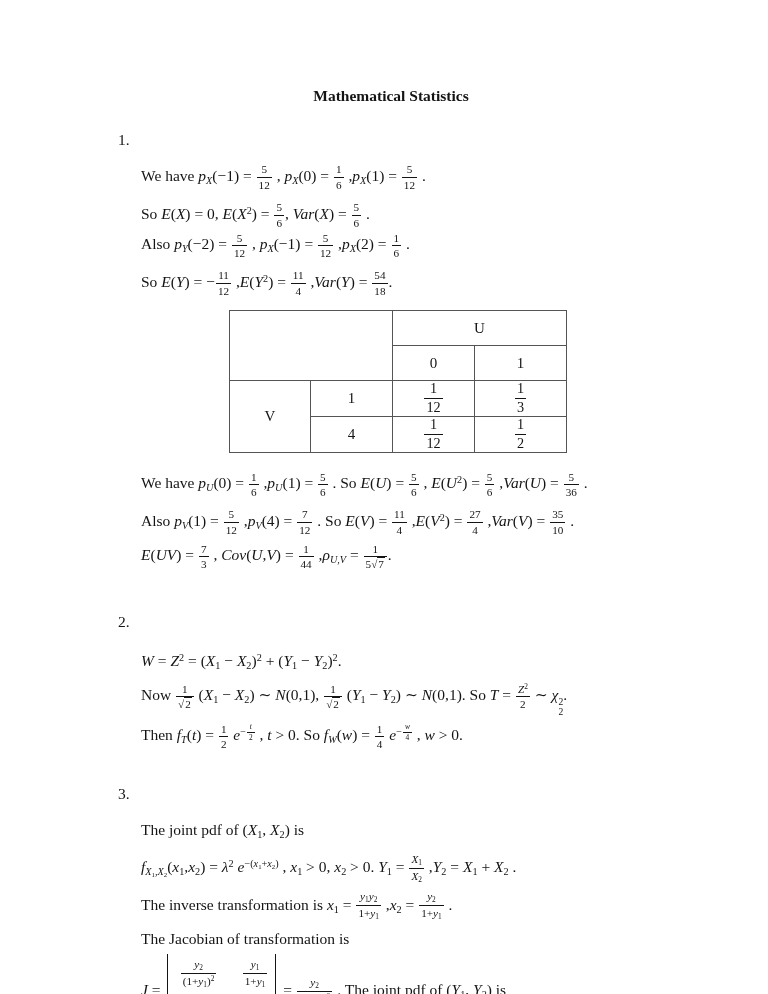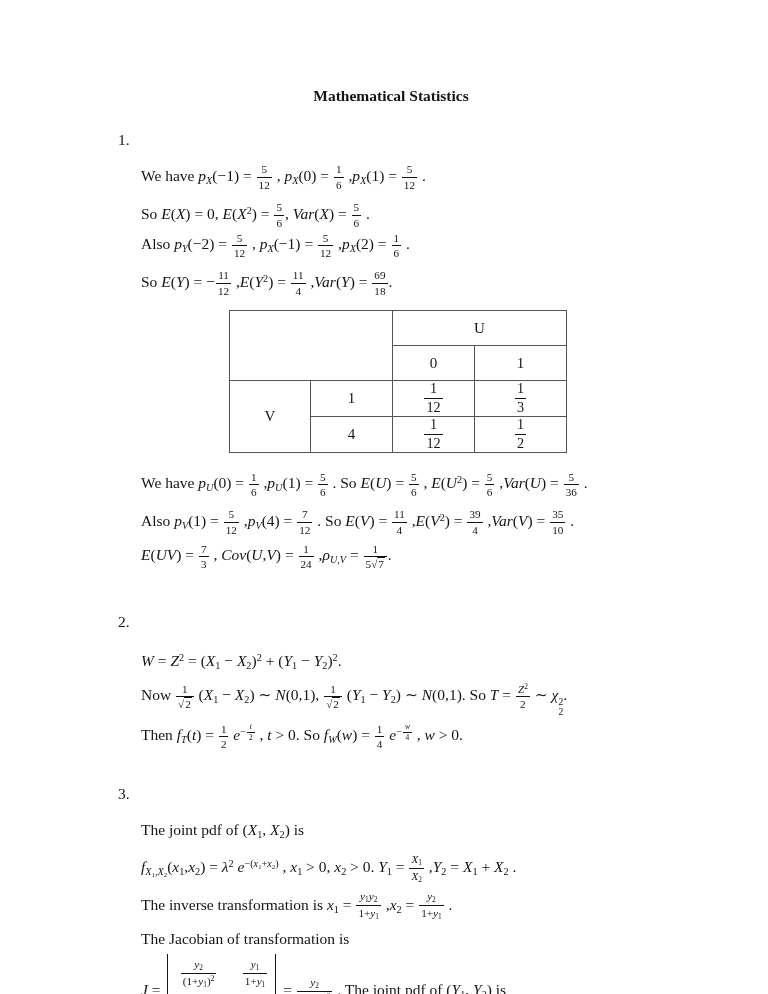--- a/index.html
+++ b/index.html
@@ -92,21 +92,21 @@
               <span class="fn">1</span>
               <span class="fd">6</span>
             </span> .</div>
         <div class="mline">So <span class="it">E</span>(<span class="it">Y</span>) = −<span class="frac">
               <span class="fn">11</span>
               <span class="fd">12</span>
             </span> ,<span class="it">E</span>(<span class="it">Y</span><span class="sup">2</span>) = <span class="frac">
               <span class="fn">11</span>
               <span class="fd">4</span>
             </span> ,<span class="it">Var</span>(<span class="it">Y</span>) = <span class="frac">
-              <span class="fn">69</span>
+              <span class="fn">54</span>
               <span class="fd">18</span>
             </span>.</div>
 
         <table class="pmf">
           <colgroup>
             <col style="width:81px">
               <col style="width:82px">
               <col style="width:82px">
               <col style="width:92px">
           </colgroup>
@@ -164,32 +164,32 @@
         <div class="mline">Also <span class="it">p</span><span class="sub"><span class="it">V</span></span>(1) = <span class="frac">
               <span class="fn">5</span>
               <span class="fd">12</span>
             </span> ,<span class="it">p</span><span class="sub"><span class="it">V</span></span>(4) = <span class="frac">
               <span class="fn">7</span>
               <span class="fd">12</span>
             </span> . So <span class="it">E</span>(<span class="it">V</span>) = <span class="frac">
               <span class="fn">11</span>
               <span class="fd">4</span>
             </span> ,<span class="it">E</span>(<span class="it">V</span><span class="sup">2</span>) = <span class="frac">
-              <span class="fn">39</span>
+              <span class="fn">27</span>
               <span class="fd">4</span>
             </span> ,<span class="it">Var</span>(<span class="it">V</span>) = <span class="frac">
               <span class="fn">35</span>
               <span class="fd">10</span>
             </span> .</div>
         <div class="mline"><span class="it">E</span>(<span class="it">UV</span>) = <span class="frac">
               <span class="fn">7</span>
               <span class="fd">3</span>
             </span> , <span class="it">Cov</span>(<span class="it">U</span>,<span class="it">V</span>) = <span class="frac">
               <span class="fn">1</span>
-              <span class="fd">24</span>
+              <span class="fd">44</span>
             </span> ,<span class="it">ρ</span><span class="sub"><span class="it">U</span>,<span class="it">V</span></span> = <span class="frac">
               <span class="fn">1</span>
               <span class="fd">5<span class="rad">√<span class="rx">7</span></span></span>
             </span>.</div>
       </div>
     </div>
 
     <div class="item item-2">
       <div class="inum">2.</div>
       <div class="ibody">

